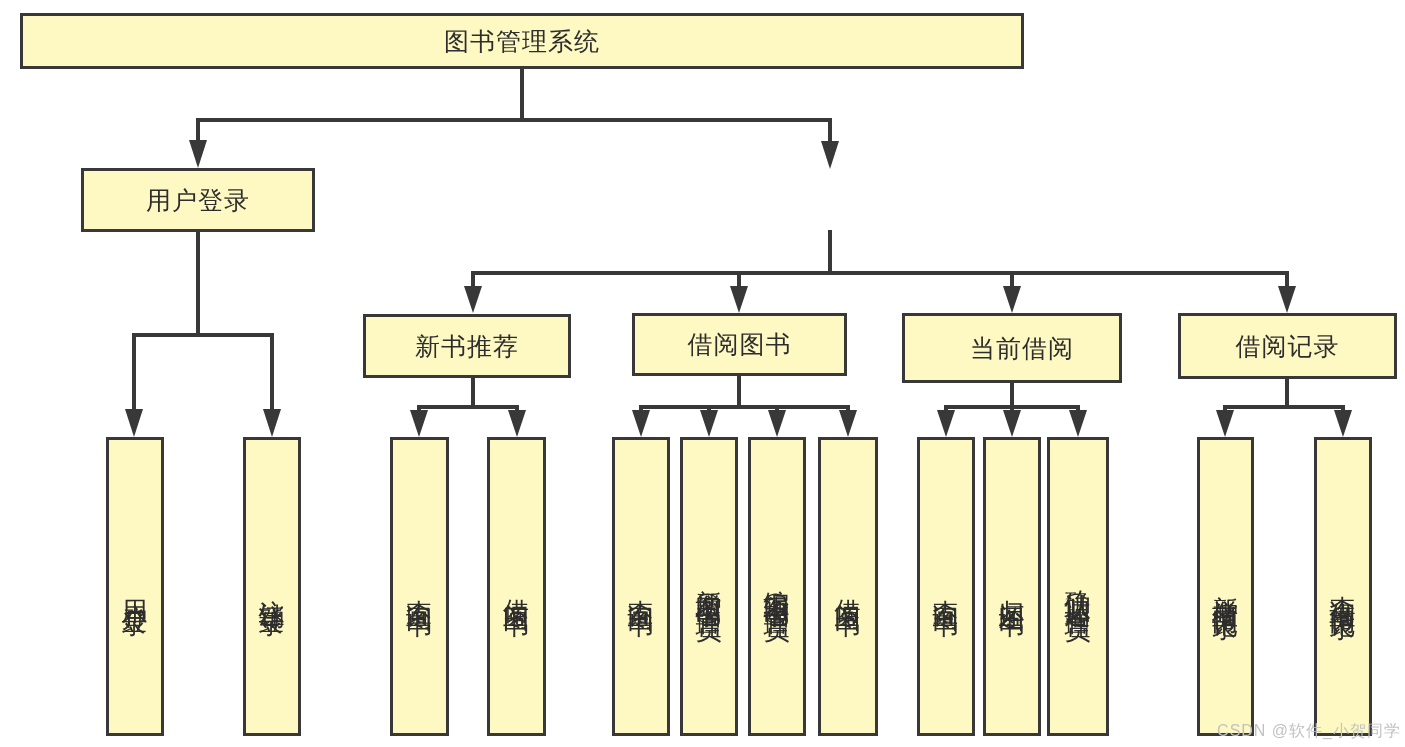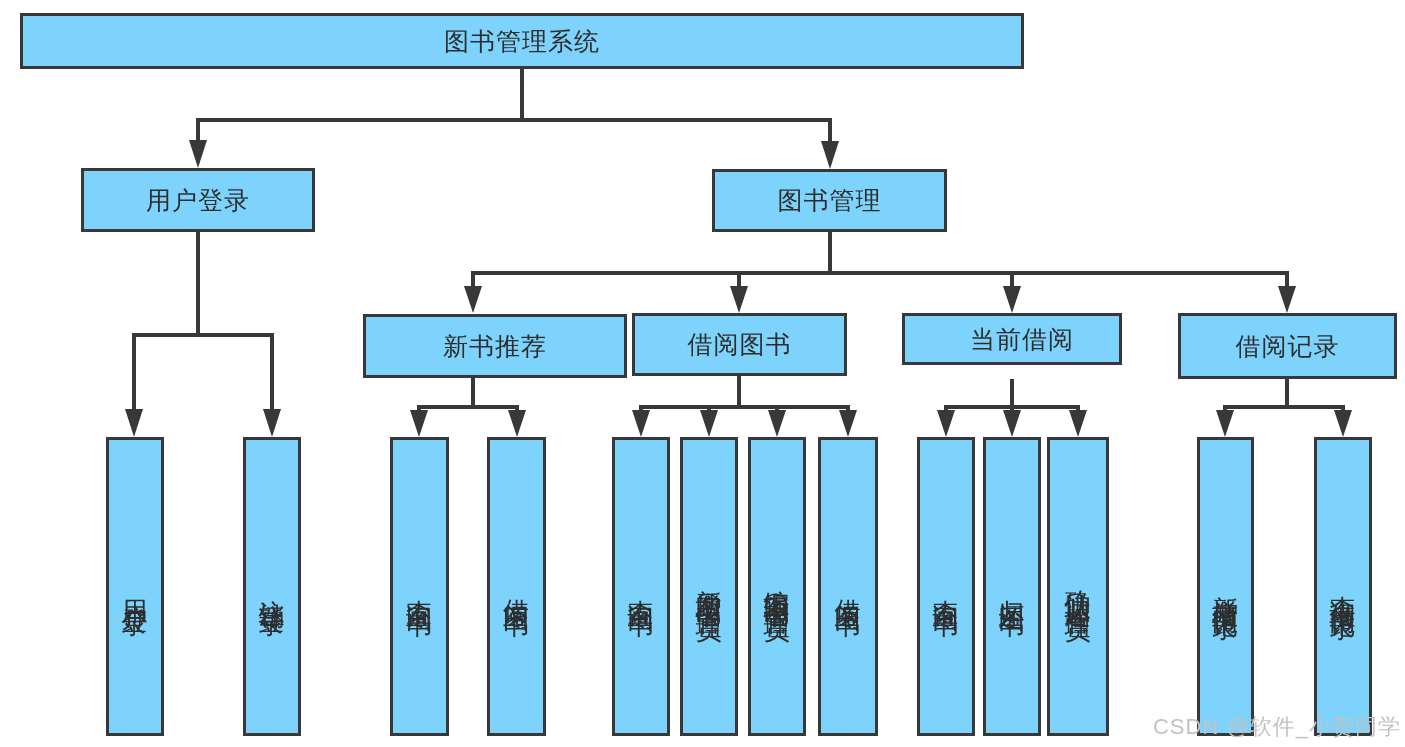--- a/index.html
+++ b/index.html
@@ -9,38 +9,38 @@
     background:var(--bg,#ffffff);
     font-family:"Liberation Sans","DejaVu Sans",sans-serif;
     overflow:hidden;
   }
   .canvas svg{position:absolute;left:0;top:0;}
   .ln{stroke:var(--line,#383838);stroke-width:4;fill:none;}
   .ah{fill:var(--line,#383838);stroke:none;}
   .box{
     position:absolute;
     box-sizing:border-box;
-    background:#7dd3fc;
+    background:#fef9c3;
     border:3px solid var(--border,#383838);
     display:flex;align-items:center;justify-content:center;
     color:var(--text,#2d2d2d);
   }
   .hlab{font-size:25px;letter-spacing:1px;white-space:nowrap;}
   .leaf .vlab{
     writing-mode:vertical-rl;
     text-orientation:mixed;
     font-size:26px;
     letter-spacing:4px;
     line-height:1;
     white-space:nowrap;
   }
   .watermark{
     position:absolute;
     right:4px;bottom:5px;
-    font-size:22px;
+    font-size:16px;
     color:var(--wm,#c2c2c2);
     letter-spacing:1px;
     white-space:nowrap;
   }
 </style>
 </head>
 <body>
 
 <div class="canvas">
 
@@ -106,31 +106,28 @@
     <polygon class="ah" points="1334,410 1352,410 1343,437"></polygon>
   </svg>
 
   <div class="box" style="left:20px;top:13px;width:1004px;height:56px;">
     <span class="hlab">图书管理系统</span>
   </div>
 
   <div class="box" style="left:81px;top:168px;width:234px;height:64px;">
     <span class="hlab">用户登录</span>
   </div>
-  <div class="box" style="left:712px;top:169px;width:235px;height:63px;">
-    <span class="hlab">图书管理</span>
-  </div>
 
-  <div class="box" style="left:363px;top:314px;width:264px;height:64px;">
+  <div class="box" style="left:363px;top:314px;width:208px;height:64px;">
     <span class="hlab">新书推荐</span>
   </div>
   <div class="box" style="left:632px;top:313px;width:215px;height:63px;">
     <span class="hlab">借阅图书</span>
   </div>
-  <div class="box" style="left:902px;top:313px;width:220px;height:52px;padding-left:20px;">
+  <div class="box" style="left:902px;top:313px;width:220px;height:70px;padding-left:20px;">
     <span class="hlab">当前借阅</span>
   </div>
   <div class="box" style="left:1178px;top:313px;width:219px;height:66px;text-align:center;">
     <span class="hlab">借阅记录</span>
   </div>
 
   <div class="box leaf" style="left:106px;top:437px;width:58px;height:299px;">
     <span class="vlab">用户登录</span>
   </div>
   <div class="box leaf" style="left:243px;top:437px;width:58px;height:299px;">

